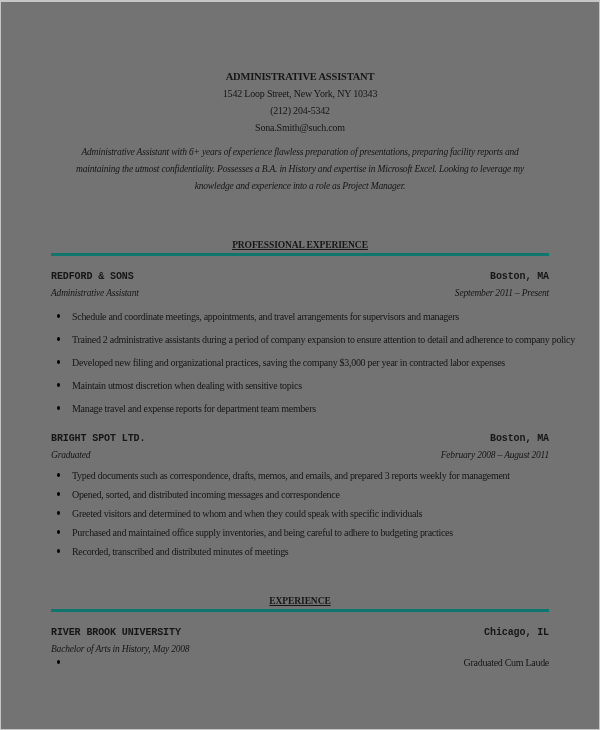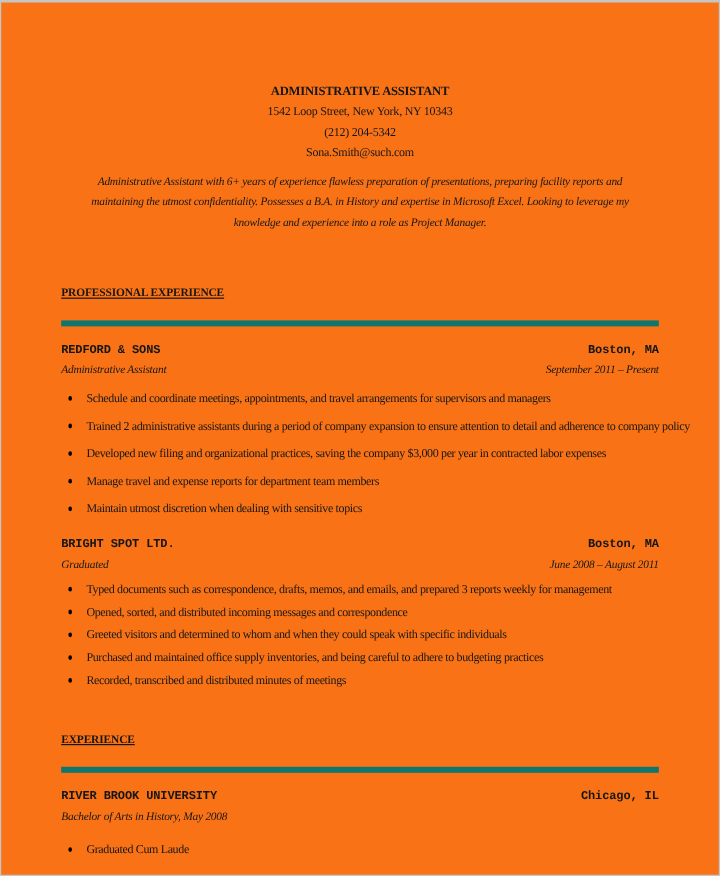--- a/index.html
+++ b/index.html
@@ -4,21 +4,21 @@
 <style>
   html, body {
     margin: 0;
     padding: 0;
     background: #ffffff;
   }
   .page {
     box-sizing: border-box;
     width: 600px;
     height: 730px;
-    background: #f97316;
+    background: #737373;
     border: 1px solid #c6c6c6;
     border-top-width: 2px;
     font-family: "Liberation Serif", serif;
     color: #161616;
     padding: 66px 50px 0 50px;
     overflow: hidden;
   }
   
   .doc-header {
     text-align: center;
@@ -38,23 +38,24 @@
     margin: 8px 14px 0 14px;
     font-size: 9.5px;
     font-style: italic;
     text-align: center;
     line-height: 17px;
     letter-spacing: -0.2px;
   }
   
   .section-heading {
     margin-top: 42px;
-    border-bottom: 5px solid #0f766e;
-    padding-bottom: 16px;
+    border-bottom: 3px solid #0f766e;
+    padding-bottom: 2px;
     line-height: 12px;
+    text-align: center;
   }
   .section-heading span {
     font-size: 9.5px;
     font-weight: bold;
     text-decoration: underline;
     letter-spacing: -0.1px;
   }
   .section-heading.education {
     margin-top: 36px;
   }
@@ -92,21 +93,21 @@
     position: relative;
     padding-left: 21px;
     font-size: 10px;
     line-height: 11px;
     letter-spacing: -0.3px;
     white-space: nowrap;
   }
   ul.bullets.loose li { margin-top: 12px; }
   ul.bullets.tight li { margin-top: 8px; }
   ul.bullets.tight { margin-top: 9px; }
-  ul.bullets.edu { margin-top: 16px; }
+  ul.bullets.edu { margin-top: 2px; text-align: right; }
   .blt {
     position: absolute;
     left: 6px;
     top: 3px;
     width: 3px;
     height: 4px;
     background: #000000;
     border-radius: 50%;
   }
 </style>
@@ -134,33 +135,33 @@
       <span class="right">Boston, MA</span>
     </div>
     <div class="entry-sub">
       <span class="left">Administrative Assistant</span>
       <span class="right">September 2011 – Present</span>
     </div>
     <ul class="bullets loose">
       <li><span class="blt"></span><span>Schedule and coordinate meetings, appointments, and travel arrangements for supervisors and managers</span></li>
       <li><span class="blt"></span><span>Trained 2 administrative assistants during a period of company expansion to ensure attention to detail and adherence to company policy</span></li>
       <li><span class="blt"></span><span>Developed new filing and organizational practices, saving the company $3,000 per year in contracted labor expenses</span></li>
+      <li><span class="blt"></span><span>Maintain utmost discretion when dealing with sensitive topics</span></li>
       <li><span class="blt"></span><span>Manage travel and expense reports for department team members</span></li>
-      <li><span class="blt"></span><span>Maintain utmost discretion when dealing with sensitive topics</span></li>
     </ul>
   </div>
 
   <div class="job job2">
     <div class="entry-head">
       <span class="left">BRIGHT SPOT LTD.</span>
       <span class="right">Boston, MA</span>
     </div>
     <div class="entry-sub">
       <span class="left">Graduated</span>
-      <span class="right">June 2008 – August 2011</span>
+      <span class="right">February 2008 – August 2011</span>
     </div>
     <ul class="bullets tight">
       <li><span class="blt"></span><span>Typed documents such as correspondence, drafts, memos, and emails, and prepared 3 reports weekly for management</span></li>
       <li><span class="blt"></span><span>Opened, sorted, and distributed incoming messages and correspondence</span></li>
       <li><span class="blt"></span><span>Greeted visitors and determined to whom and when they could speak with specific individuals</span></li>
       <li><span class="blt"></span><span>Purchased and maintained office supply inventories, and being careful to adhere to budgeting practices</span></li>
       <li><span class="blt"></span><span>Recorded, transcribed and distributed minutes of meetings</span></li>
     </ul>
   </div>
 

